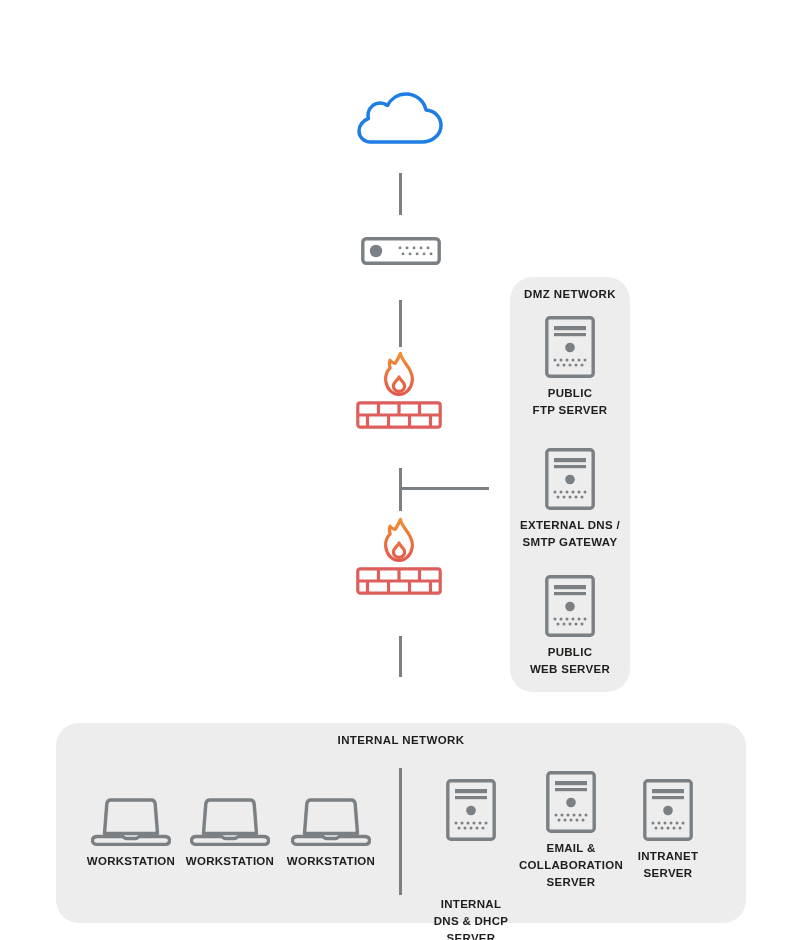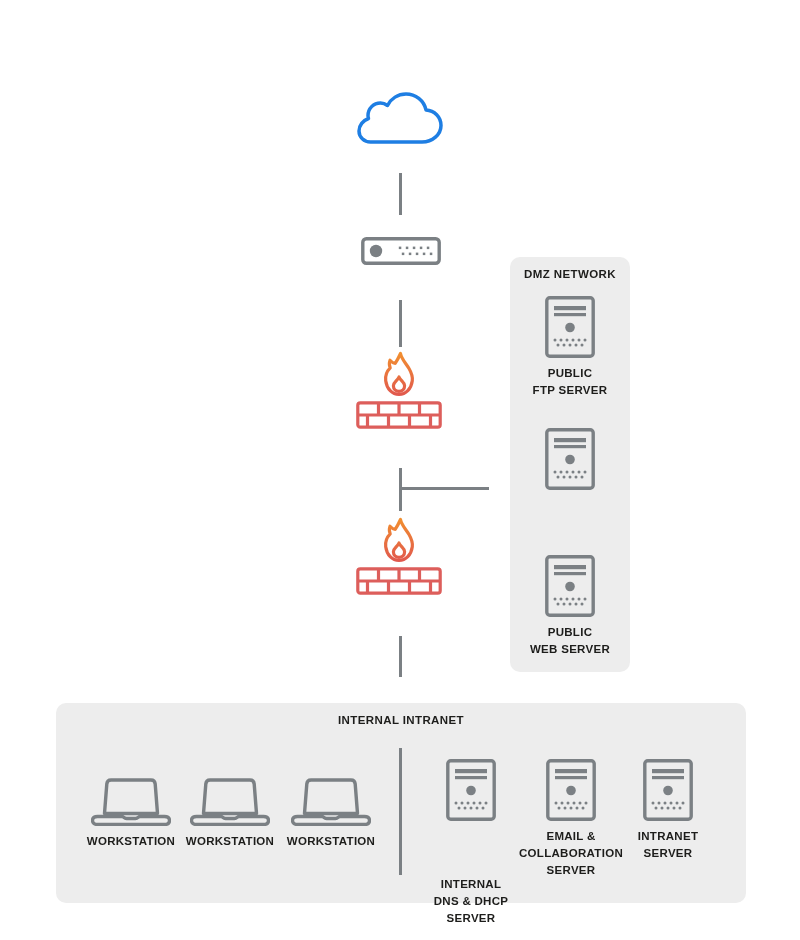--- a/index.html
+++ b/index.html
@@ -16,21 +16,22 @@
   html,body{background:#ffffff;}
   body{
     width:800px;height:940px;position:relative;overflow:hidden;
     font-family:"Liberation Sans","DejaVu Sans",sans-serif;
   }
   .abs{position:absolute;}
   .vline{width:3px;background:var(--connector-gray);}
   .hline{height:3px;background:var(--connector-gray);}
   .panel{
     background:var(--panel-bg);
-    border-radius:10px;
+    border-radius:23px;
+    margin-top:20px;
   }
   .panel-title{
     text-align:center;
     font-weight:bold;
     font-size:11.5px;
     letter-spacing:.4px;
     color:var(--label-text);
     padding-top:11px;
   }
   .node-group{
@@ -162,33 +163,35 @@
           <use href="#sym-server"></use>
         </svg>
       <div class="node-label">PUBLIC
 FTP SERVER</div>
     </div>
 
     <div class="node-group" style="left:0;top:171px;width:120px;">
       <svg width="50" height="62">
           <use href="#sym-server"></use>
         </svg>
+      <div class="node-label">EXTERNAL DNS /
+SMTP GATEWAY</div>
     </div>
 
     <div class="node-group" style="left:0;top:298px;width:120px;">
       <svg width="50" height="62">
           <use href="#sym-server"></use>
         </svg>
       <div class="node-label">PUBLIC
 WEB SERVER</div>
     </div>
   </div>
 
   <div class="abs panel" style="left:56px;top:703px;width:690px;height:200px;">
-    <div class="panel-title">INTERNAL INTRANET</div>
+    <div class="panel-title">INTERNAL NETWORK</div>
 
     <div class="abs vline" style="left:343px;top:45px;height:127px;"></div>
 
     <div class="node-group" style="left:20px;top:75px;width:110px;">
       <svg width="80" height="48">
           <use href="#sym-laptop"></use>
         </svg>
       <div class="node-label">WORKSTATION</div>
     </div>
 
@@ -208,21 +211,21 @@
 
     <div class="node-group" style="left:355px;top:56px;width:120px;gap:48px;">
       <svg width="50" height="62">
           <use href="#sym-server"></use>
         </svg>
       <div class="node-label">INTERNAL
 DNS &amp; DHCP
 SERVER</div>
     </div>
 
-    <div class="node-group" style="left:455px;top:56px;width:120px;justify-content:center;">
+    <div class="node-group" style="left:455px;top:48px;width:120px;justify-content:center;">
       <svg width="50" height="62">
           <use href="#sym-server"></use>
         </svg>
       <div class="node-label">EMAIL &amp;
 COLLABORATION
 SERVER</div>
     </div>
 
     <div class="node-group" style="left:552px;top:56px;width:120px;justify-content:center;">
       <svg width="50" height="62">

